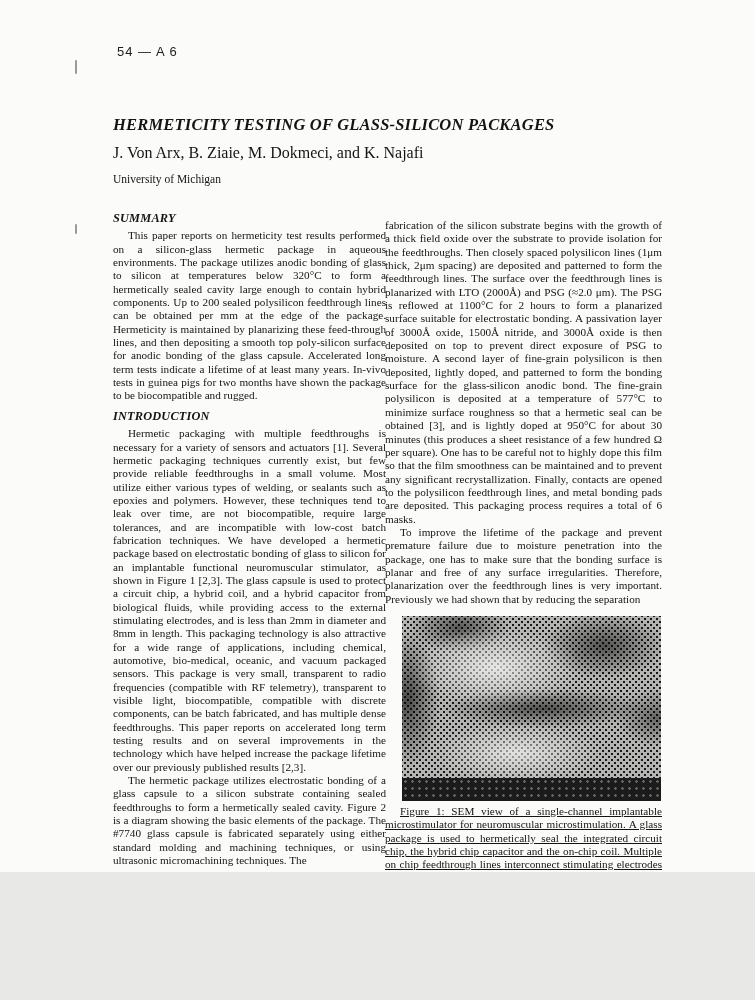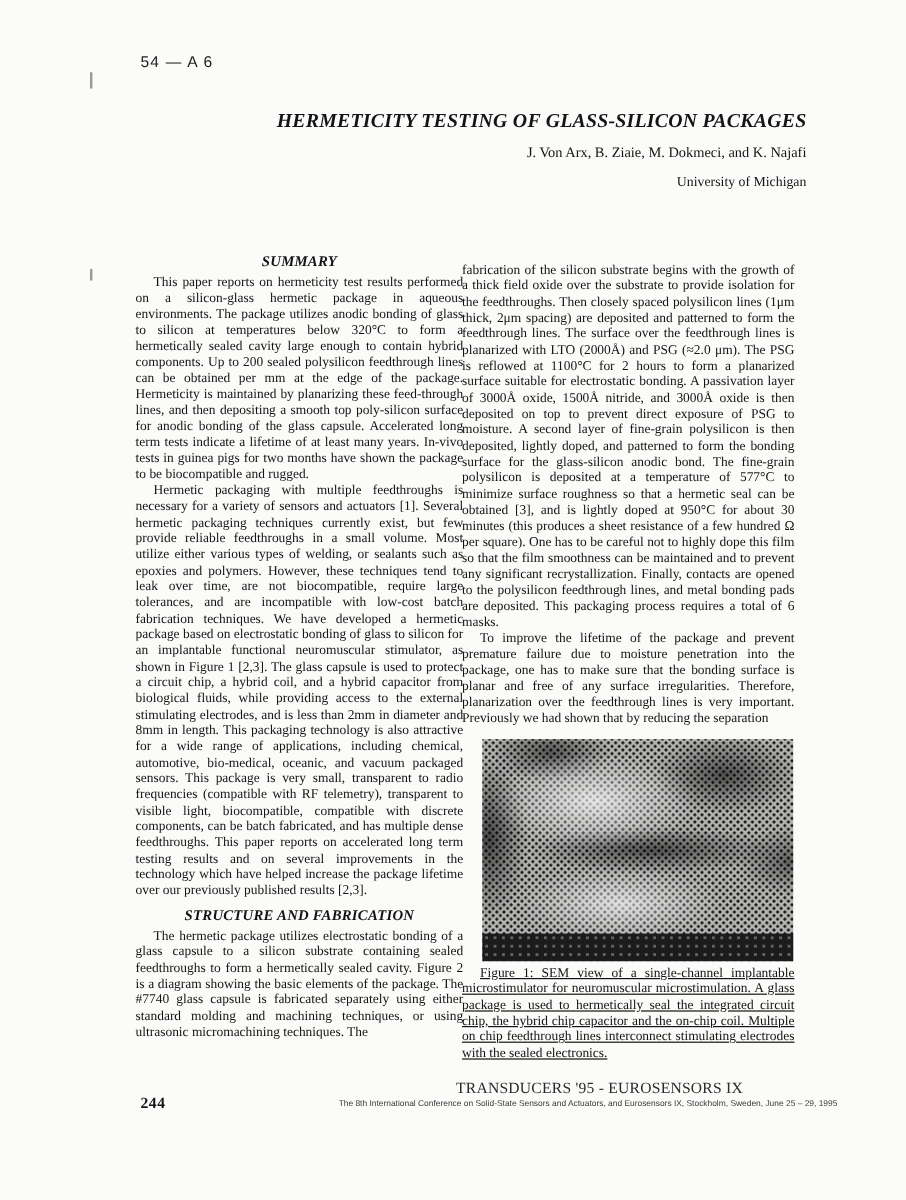--- a/index.html
+++ b/index.html
@@ -1,52 +1,52 @@
 <!DOCTYPE html>
 <html><head>
 <meta charset="utf-8">
 <style>
   * { margin:0; padding:0; box-sizing:border-box; }
   html,body { background:#e8e8e6; }
   .page {
     position:relative;
-    width:755px; height:1000px;
+    width:755px; height:872px;
     margin:0 auto;
     background:#fbfbfa;
     font-family:"Liberation Serif", serif;
     color:#141414;
     overflow:hidden;
   }
   .header-id {
     position:absolute; top:44px; left:117px;
     font-family:"Liberation Sans", sans-serif;
     font-size:13px; letter-spacing:1px; color:#1d1d1d;
   }
   .title-block {
-    position:absolute; top:92px; left:113px; width:559px;
-    text-align:right;
+    position:absolute; top:116px; left:113px; width:559px;
+    text-align:left;
   }
   .paper-title {
     font-size:16.5px; font-weight:bold; font-style:italic;
     line-height:18.5px; letter-spacing:.2px;
   }
-  .authors { margin-top:9px; font-size:12px; }
+  .authors { margin-top:9px; font-size:16px; }
   .affil { margin-top:11px; font-size:11.5px; font-style:italic; line-height:13px; }
   .affil-plain { font-style:normal; }
 
   .col {
     position:absolute;
     font-size:11.2px; line-height:13.35px;
     text-align:justify;
   }
   .col-left  { top:212px; left:113px; width:273px; }
   .col-right { top:219px; left:385px; width:277px; }
 
   .sec-head {
-    text-align:center; font-weight:bold; font-style:italic;
+    text-align:left; font-weight:bold; font-style:italic;
     font-size:12.3px; margin:7px 0 4px 0; letter-spacing:.2px;
   }
   .sec-head.first { margin-top:0; }
   .para { }
   .indent { text-indent:15px; }
 
   .figure {
     position:relative;
     width:259px; height:185px;
     margin:10px 0 4px 17px;
@@ -111,23 +111,23 @@
   <div class="title-block">
     <div class="paper-title">HERMETICITY TESTING OF GLASS-SILICON PACKAGES</div>
     <div class="authors">J. Von Arx, B. Ziaie, M. Dokmeci, and K. Najafi</div>
     <div class="affil affil-plain">University of Michigan</div>
   </div>
 
   <div class="col col-left">
     <div class="sec-head first">SUMMARY</div>
     <div class="para indent">This paper reports on hermeticity test results performed on a silicon-glass hermetic package in aqueous environments. The package utilizes anodic bonding of glass to silicon at temperatures below 320°C to form a hermetically sealed cavity large enough to contain hybrid components. Up to 200 sealed polysilicon feedthrough lines can be obtained per mm at the edge of the package. Hermeticity is maintained by planarizing these feed-through lines, and then depositing a smooth top poly-silicon surface for anodic bonding of the glass capsule. Accelerated long term tests indicate a lifetime of at least many years. In-vivo tests in guinea pigs for two months have shown the package to be biocompatible and rugged.</div>
 
+    <div class="sec-head">INTRODUCTION</div>
     <div class="para indent">Hermetic packaging with multiple feedthroughs is necessary for a variety of sensors and actuators [1]. Several hermetic packaging techniques currently exist, but few provide reliable feedthroughs in a small volume. Most utilize either various types of welding, or sealants such as epoxies and polymers. However, these techniques tend to leak over time, are not biocompatible, require large tolerances, and are incompatible with low-cost batch fabrication techniques. We have developed a hermetic package based on electrostatic bonding of glass to silicon for an implantable functional neuromuscular stimulator, as shown in Figure 1 [2,3]. The glass capsule is used to protect a circuit chip, a hybrid coil, and a hybrid capacitor from biological fluids, while providing access to the external stimulating electrodes, and is less than 2mm in diameter and 8mm in length. This packaging technology is also attractive for a wide range of applications, including chemical, automotive, bio-medical, oceanic, and vacuum packaged sensors. This package is very small, transparent to radio frequencies (compatible with RF telemetry), transparent to visible light, biocompatible, compatible with discrete components, can be batch fabricated, and has multiple dense feedthroughs. This paper reports on accelerated long term testing results and on several improvements in the technology which have helped increase the package lifetime over our previously published results [2,3].</div>
 
-    <div class="sec-head">STRUCTURE AND FABRICATION</div>
     <div class="para indent">The hermetic package utilizes electrostatic bonding of a glass capsule to a silicon substrate containing sealed feedthroughs to form a hermetically sealed cavity. Figure 2 is a diagram showing the basic elements of the package. The #7740 glass capsule is fabricated separately using either standard molding and machining techniques, or using ultrasonic micromachining techniques. The</div>
   </div>
 
   <div class="col col-right">
     <div class="para">fabrication of the silicon substrate begins with the growth of a thick field oxide over the substrate to provide isolation for the feedthroughs. Then closely spaced polysilicon lines (1μm thick, 2μm spacing) are deposited and patterned to form the feedthrough lines. The surface over the feedthrough lines is planarized with LTO (2000Å) and PSG (≈2.0 μm). The PSG is reflowed at 1100°C for 2 hours to form a planarized surface suitable for electrostatic bonding. A passivation layer of 3000Å oxide, 1500Å nitride, and 3000Å oxide is then deposited on top to prevent direct exposure of PSG to moisture. A second layer of fine-grain polysilicon is then deposited, lightly doped, and patterned to form the bonding surface for the glass-silicon anodic bond. The fine-grain polysilicon is deposited at a temperature of 577°C to minimize surface roughness so that a hermetic seal can be obtained [3], and is lightly doped at 950°C for about 30 minutes (this produces a sheet resistance of a few hundred Ω per square). One has to be careful not to highly dope this film so that the film smoothness can be maintained and to prevent any significant recrystallization. Finally, contacts are opened to the polysilicon feedthrough lines, and metal bonding pads are deposited. This packaging process requires a total of 6 masks.</div>
     <div class="para indent">To improve the lifetime of the package and prevent premature failure due to moisture penetration into the package, one has to make sure that the bonding surface is planar and free of any surface irregularities. Therefore, planarization over the feedthrough lines is very important. Previously we had shown that by reducing the separation</div>
 
     <div class="figure">
       <div class="fig-overlay"></div>
       <div class="fig-bar"></div>

